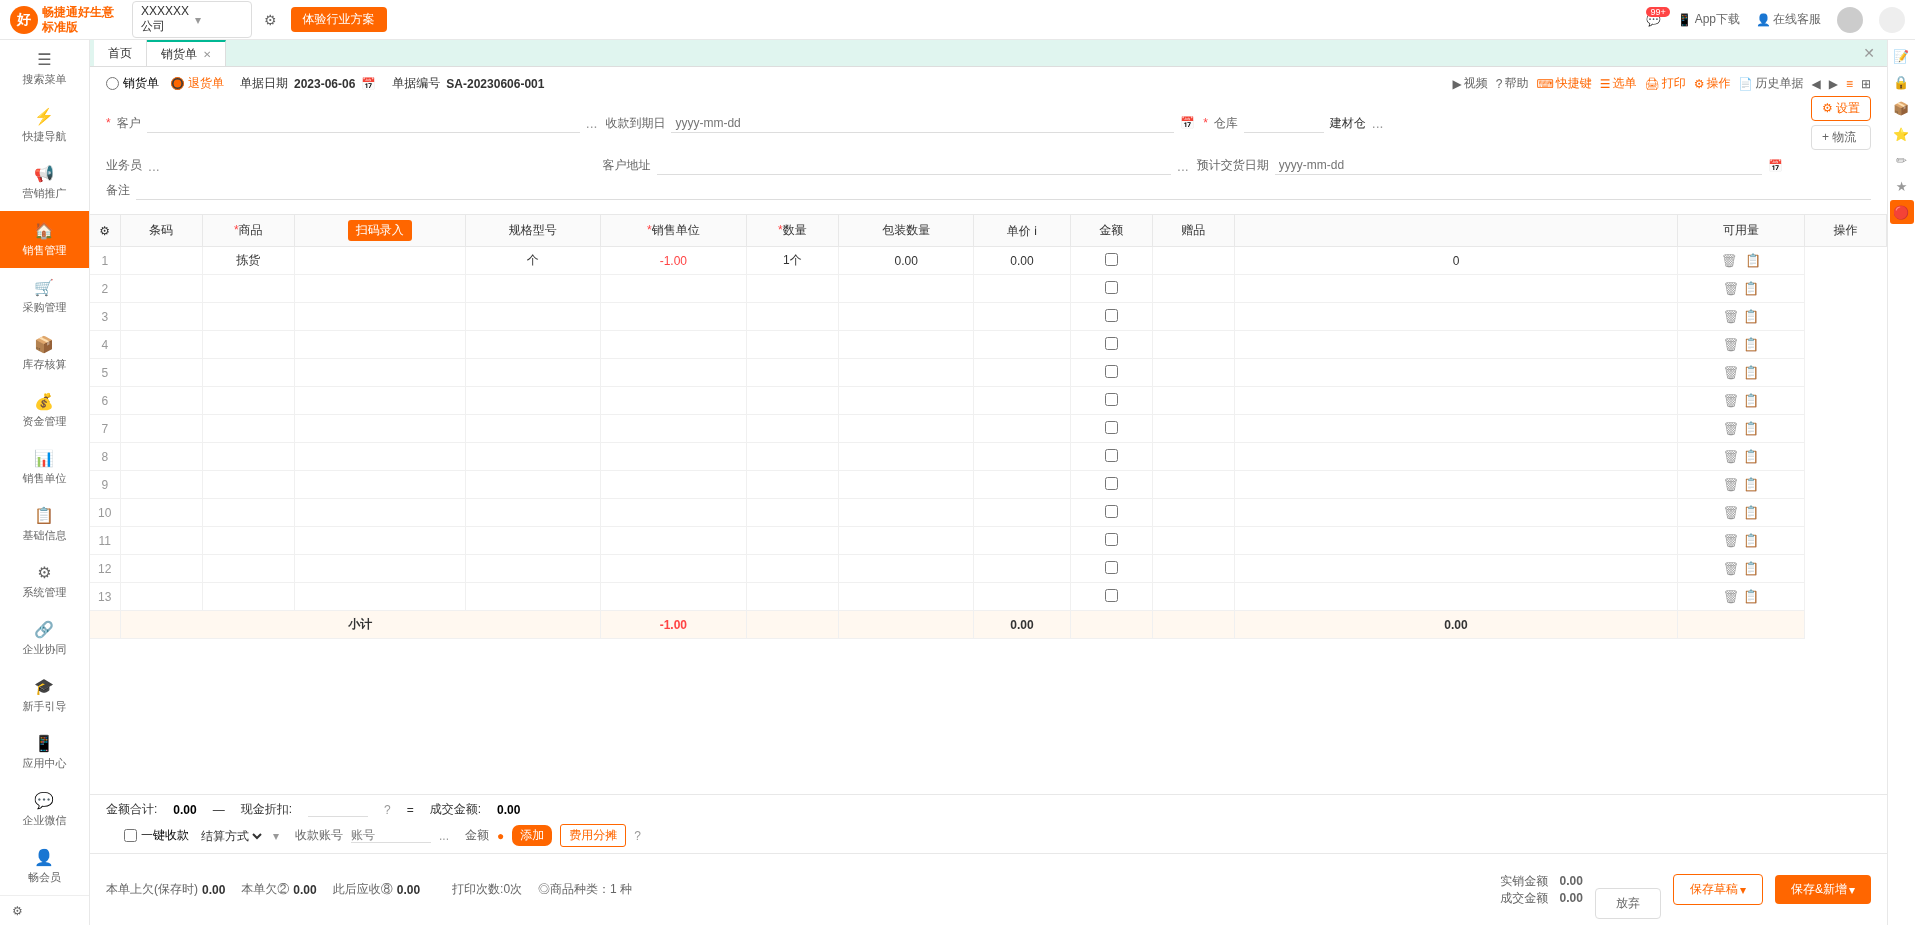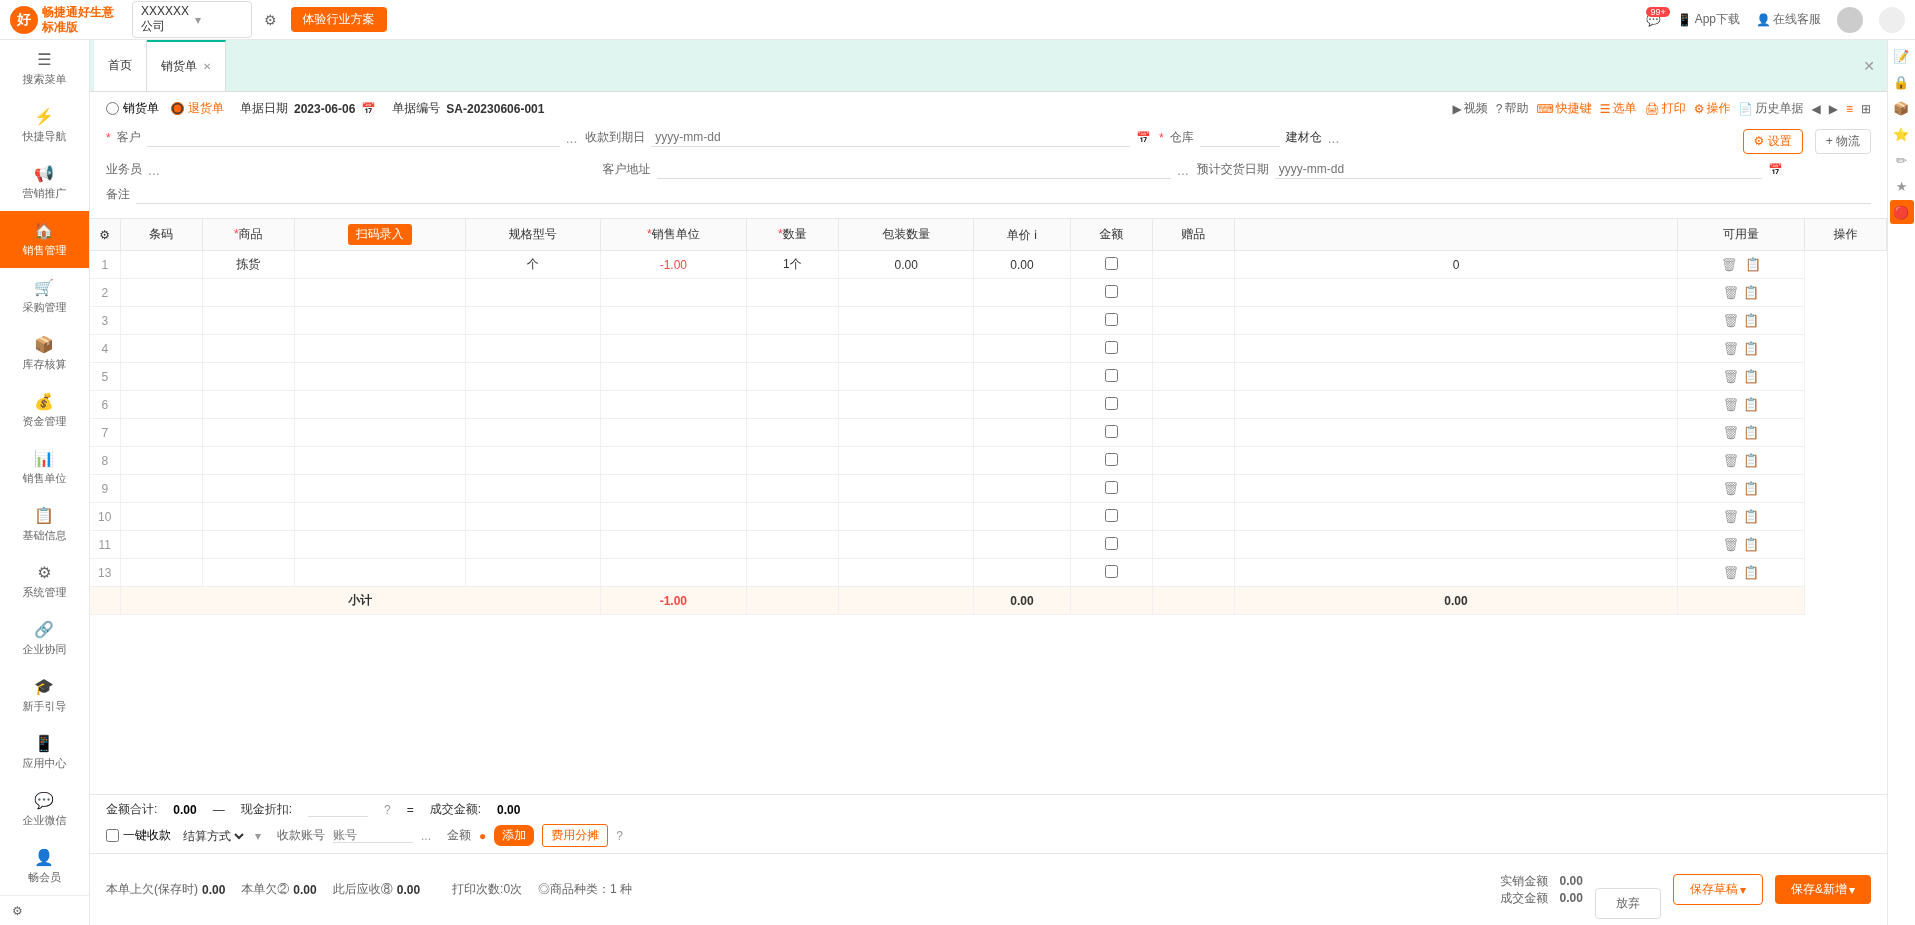--- a/index.html
+++ b/index.html
@@ -31,21 +31,21 @@
     .sidebar-item.active { background: #ff6600; color: #fff; }
     .sidebar-item .s-icon { font-size: 16px; }
     .sidebar-item .s-label { font-size: 11px; text-align: right; }
     .sidebar-bottom { margin-top: auto; border-top: 1px solid #eee; }
     .sidebar-bottom .sidebar-item { flex-direction: row; gap: 6px; padding: 8px 12px; }
 
     
     .content-area { flex: 1; display: flex; flex-direction: column; overflow: hidden; }
 
     
-    .tab-bar { background: #e8f5f0; height: 52px; display: flex; align-items: center; border-bottom: 1px solid #ddd; flex-shrink: 0; padding: 0 4px; }
+    .tab-bar { background: #e8f5f0; height: 27px; display: flex; align-items: center; border-bottom: 1px solid #ddd; flex-shrink: 0; padding: 0 4px; }
     .tab-item { display: flex; align-items: center; padding: 0 14px; height: 100%; cursor: pointer; color: #333; font-size: 13px; gap: 6px; border-right: 1px solid #ddd; }
     .tab-item.home { background: #fff; }
     .tab-item.active { background: #fff; color: #333; }
     .tab-item .close-x { color: #999; font-size: 10px; cursor: pointer; }
 
     
     .form-header { background: #fff; padding: 8px 16px; border-bottom: 1px solid #e8e8e8; flex-shrink: 0; }
     .form-header-top { display: flex; align-items: center; gap: 16px; margin-bottom: 4px; }
     .radio-group { display: flex; align-items: center; gap: 12px; }
     .radio-item { display: flex; align-items: center; gap: 4px; cursor: pointer; }
@@ -55,42 +55,42 @@
     .form-header-actions span { cursor: pointer; display: flex; align-items: center; gap: 2px; }
     .form-row { display: flex; align-items: center; gap: 8px; margin-bottom: 6px; }
     .form-field { display: flex; align-items: center; gap: 6px; flex: 1; }
     .form-field label { color: #666; white-space: nowrap; }
     .form-field .required { color: #ff4444; }
     .form-field input { border: none; border-bottom: 1px solid #ddd; outline: none; flex: 1; padding: 2px 4px; color: #333; min-width: 80px; background: transparent; }
     .form-field .dots { color: #999; cursor: pointer; font-size: 14px; }
     .form-field .cal-icon { color: #999; cursor: pointer; }
 
     
-    .form-right-btns { display: flex; gap: 12px; margin-left: 10px; margin-top: 8px; }
+    .form-right-btns { display: flex; flex-direction: column; gap: 4px; margin-left: 10px; }
     .settings-btn { background: #fff; border: 1px solid #ff6600; color: #ff6600; border-radius: 4px; padding: 3px 10px; cursor: pointer; font-size: 12px; white-space: nowrap; }
     .logistics-btn { background: #fff; border: 1px solid #ddd; color: #666; border-radius: 4px; padding: 3px 10px; cursor: pointer; font-size: 12px; white-space: nowrap; display: flex; align-items: center; gap: 2px; }
 
     
     .table-area { flex: 1; background: #fff; margin: 0; overflow: hidden; display: flex; flex-direction: column; }
     .scan-btn { background: #ff6600; color: #fff; border: none; border-radius: 3px; padding: 2px 8px; cursor: pointer; font-size: 12px; }
 
     table { width: 100%; border-collapse: collapse; font-size: 12px; }
     thead th { background: #fafafa; border-bottom: 1px solid #e8e8e8; border-right: 1px solid #e8e8e8; padding: 5px 6px; white-space: nowrap; color: #333; font-weight: normal; text-align: center; position: sticky; top: 0; z-index: 1; }
     thead th .required { color: #ff4444; }
     tbody td { border-bottom: 1px solid #f0f0f0; border-right: 1px solid #f0f0f0; padding: 4px 6px; text-align: center; color: #333; height: 28px; }
     .row-num { color: #999; }
     .negative { color: #ff4444; }
     .subtotal-row td { background: #fff8f0; font-weight: bold; }
 
     
     .form-footer { background: #fff; border-top: 1px solid #e8e8e8; padding: 6px 16px; flex-shrink: 0; }
     .footer-summary { display: flex; align-items: center; gap: 16px; margin-bottom: 6px; }
     .footer-summary span { color: #333; }
     .dash { color: #999; }
-    .footer-payment { display: flex; align-items: center; gap: 8px; }
+    .footer-payment { display: flex; align-items: center; gap: 8px; margin-left: 18px; }
     .checkbox-item { display: flex; align-items: center; gap: 4px; }
     .add-btn { background: #ff6600; color: #fff; border: none; border-radius: 7px; padding: 2px 8px; cursor: pointer; font-size: 12px; }
     .expense-btn { background: #fff; border: 1px solid #ff6600; color: #ff6600; border-radius: 3px; padding: 2px 8px; cursor: pointer; font-size: 12px; }
 
     .bottom-bar { background: #fff; border-top: 1px solid #e8e8e8; padding: 6px 16px; display: flex; align-items: center; gap: 16px; flex-shrink: 0; }
     .bottom-bar .stat { display: flex; align-items: center; gap: 4px; color: #666; }
     .bottom-bar .stat .value { color: #333; font-weight: bold; }
     .bottom-bar-right { margin-left: auto; display: flex; align-items: center; gap: 12px; }
     .amount-summary { display: flex; flex-direction: column; align-items: flex-end; font-size: 11px; color: #666; }
     .discard-btn { border: 1px solid #ddd; background: #fff; color: #666; border-radius: 4px; padding: 6px 20px; cursor: pointer; font-size: 12px; margin-top: 28px; }
@@ -485,20 +485,35 @@
                   <td></td>
                   <td></td>
                   <td></td>
                   <td><input type="checkbox" style=""></td>
                   <td></td>
                   <td></td>
                   <td><span class="icon-btn">🗑</span><span class="icon-btn">📋</span></td>
                 </tr>
               <tr>
                   <td class="row-num">11</td>
+                  <td></td>
+                  <td></td>
+                  <td></td>
+                  <td></td>
+                  <td></td>
+                  <td></td>
+                  <td></td>
+                  <td></td>
+                  <td><input type="checkbox" style=""></td>
+                  <td></td>
+                  <td></td>
+                  <td><span class="icon-btn">🗑</span><span class="icon-btn">📋</span></td>
+                </tr>
+              <tr>
+                  <td class="row-num">12</td>
                   <td></td>
                   <td></td>
                   <td></td>
                   <td></td>
                   <td></td>
                   <td></td>
                   <td></td>
                   <td></td>
                   <td><input type="checkbox" style=""></td>
                   <td></td>

